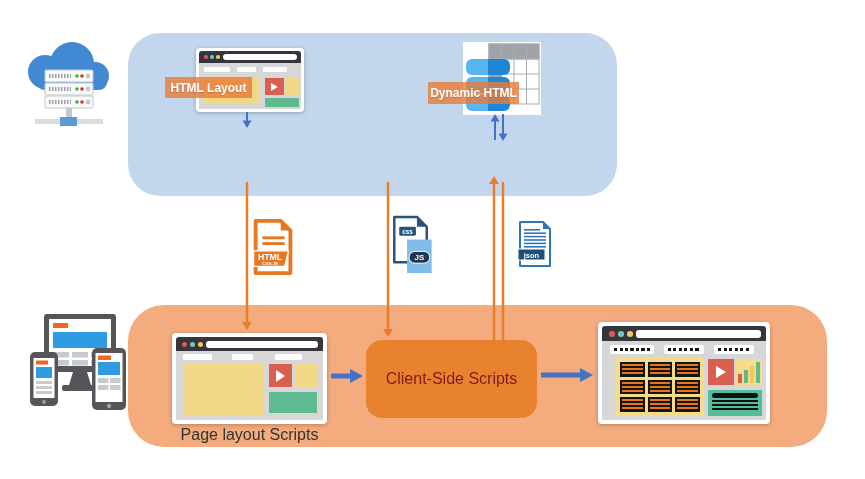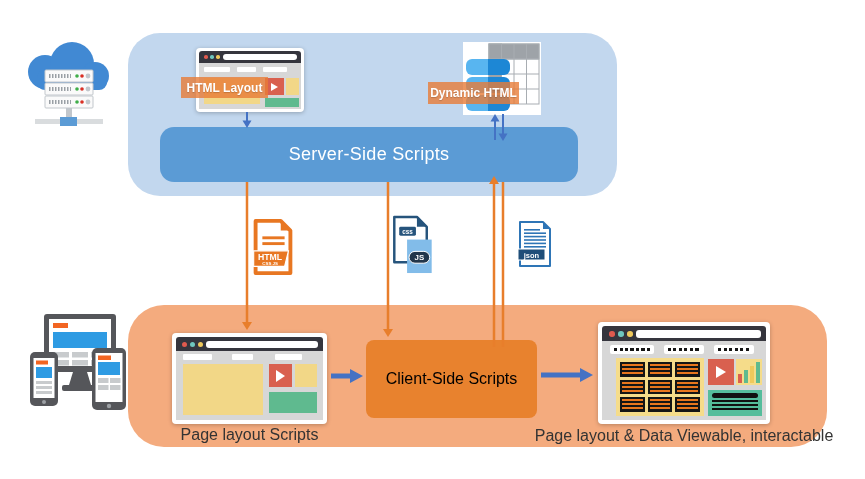--- a/index.html
+++ b/index.html
@@ -9,28 +9,28 @@
   
   .server-container { position:absolute; left:128px; top:33px; width:489px; height:163px;
     background:#C2D7EE; border-radius:32px; }
   .client-container { position:absolute; left:128px; top:305px; width:699px; height:142px;
     background:#F4AB7E; border-radius:36px; }
 
   .server-bar { position:absolute; left:160px; top:127px; width:418px; height:55px;
     background:#5B9BD5; border-radius:14px; display:flex; align-items:center; justify-content:center;
     color:#fff; font-size:18px; letter-spacing:.3px; }
   .client-bar { position:absolute; left:366px; top:340px; width:171px; height:78px;
-    background:#E8822E; border-radius:8px; display:flex; align-items:center; justify-content:center;
-    color:#000000; font-size:16px; }
+    background:#E8822E; border-radius:16px; display:flex; align-items:center; justify-content:center;
+    color:#7f1d1d; font-size:16px; }
 
   
   .badge { position:absolute; background:rgba(231,124,55,.8); color:#fff; font-weight:bold;
     font-size:12px; display:flex; align-items:center; justify-content:center; z-index:6;
     text-shadow:0 1px 1px rgba(0,0,0,.18); }
-  .badge.html-layout { left:165px; top:77px; width:87px; height:21px;margin-left:16px; }
+  .badge.html-layout { left:165px; top:77px; width:87px; height:21px; }
   .badge.dynamic-data { left:428px; top:82px; width:91px; height:22px; }
 
   
   .browser { position:absolute; background:#fff; border-radius:4px; padding:3px;
     box-shadow:0 1px 4px rgba(0,0,0,.25); z-index:4; }
   .browser .bhead { background:#35353D; border-radius:3px 3px 0 0; position:relative; }
   .browser .dot { position:absolute; border-radius:50%; }
   .browser .addr { position:absolute; background:#fff; border-radius:3px; }
   .browser .bbody { position:relative; background:#D7D7D7; }
   .navbar { position:absolute; background:#fff; border-radius:1px; }
@@ -198,21 +198,20 @@
       </g>
       <g fill="url(#dbg)">
         <rect x="3" y="17" width="44" height="16" rx="6"></rect>
         <rect x="3" y="35" width="44" height="16" rx="6"></rect>
         <rect x="3" y="53" width="44" height="16" rx="6"></rect>
       </g>
     </svg>
   </div>
   <div class="badge dynamic-data">Dynamic HTML</div>
 
-  <div class="server-bar">Server-Side Scripts</div>
 
   <svg class="icon-abs" style="left:250px; top:218px;" width="46" height="58" viewBox="0 0 46 60">
     <path d="M5,3 H31 L41,13 V57 H5 Z" fill="#fff" stroke="#E87722" stroke-width="4" stroke-linejoin="round"></path>
     <polygon points="31,3 41,13 31,13" fill="#E87722"></polygon>
     <rect x="12" y="19" width="23" height="3" fill="#E87722"></rect>
     <rect x="12" y="25" width="23" height="3" fill="#E87722"></rect>
     <polygon points="3,34 39,34 35,50 3,50" fill="#E87722" stroke="#fff" stroke-width="1.2"></polygon>
     <text x="20" y="43" text-anchor="middle" font-size="9" font-weight="bold" fill="#fff" font-family="Liberation Sans, sans-serif">HTML</text>
     <text x="20" y="48.5" text-anchor="middle" font-size="4.5" font-weight="bold" fill="#fff" font-family="Liberation Sans, sans-serif">CSS JS</text>
   </svg>
@@ -303,21 +302,20 @@
         <div class="bar" style="height:21px;background:#5FBA8F;"></div>
       </div>
       <div class="text-panel" style="left:106px;top:49px;width:54px;height:26px;">
         <div class="tline" style="height:5px;border-radius:3px;"></div>
         <div class="tline" style="height:2px;"></div>
         <div class="tline" style="height:2px;"></div>
         <div class="tline" style="height:2px;margin-bottom:0;"></div>
       </div>
     </div>
   </div>
-  <div class="caption right">Page layout &amp; Data Viewable, interactable</div>
 
   <svg class="arrows" viewBox="0 0 865 479">
 
     <g>
       <line x1="247" y1="112" x2="247" y2="121" stroke="#4472C4" stroke-width="2"></line>
       <polygon points="242.5,120.5 251.5,120.5 247,128" fill="#4472C4"></polygon>
     </g>
 
     <g>
       <line x1="495" y1="140" x2="495" y2="121" stroke="#4472C4" stroke-width="2"></line>

